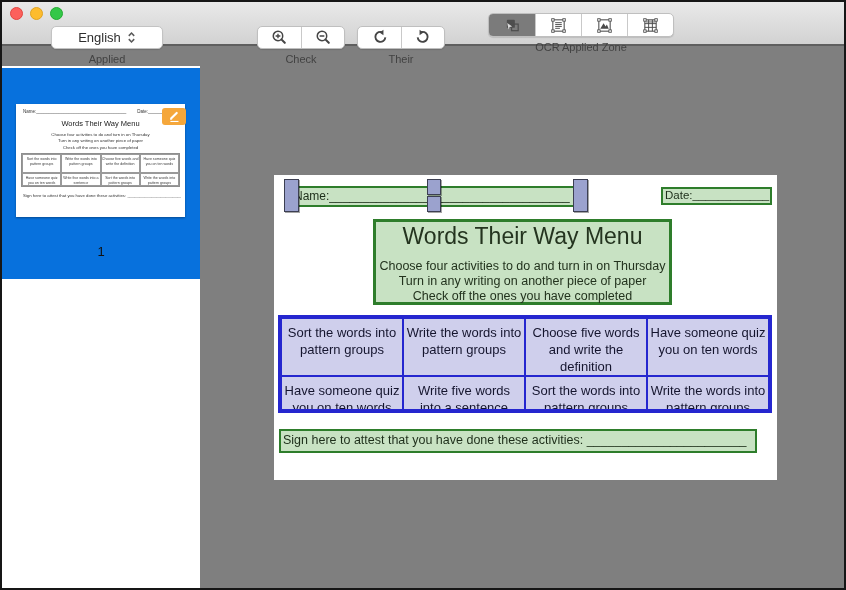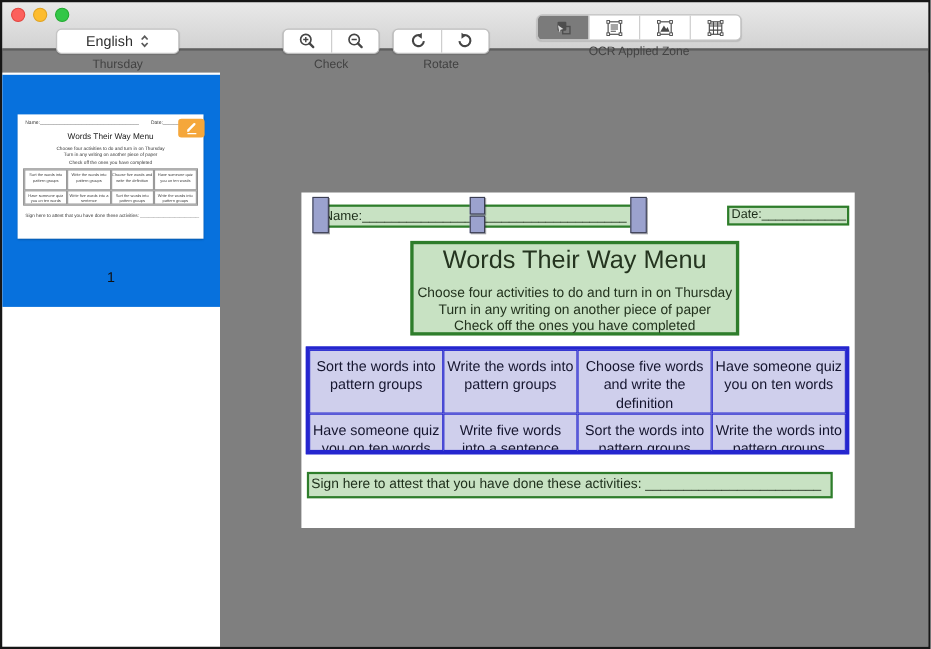--- a/index.html
+++ b/index.html
@@ -97,21 +97,21 @@
     <div class="tb-group" style="left:49px; top:24px;">
       <div class="popup-btn">
         <span class="val">English</span>
         <span>
           <svg width="9" height="15" viewBox="0 0 10 16">
               <path d="M2 6.2 L5 3 L8 6.2" fill="none" stroke="#5a5a5a" stroke-width="1.7"></path>
               <path d="M2 9.8 L5 13 L8 9.8" fill="none" stroke="#5a5a5a" stroke-width="1.7"></path>
             </svg>
         </span>
       </div>
-      <div class="tb-label">Thursday</div>
+      <div class="tb-label">Applied</div>
     </div>
 
     <div class="tb-group" style="left:255px; top:24px;">
       <div class="seg-ctl">
         <div class="seg seg-sm">
           <svg width="17" height="17" viewBox="0 0 18 18">
             <circle cx="7.4" cy="7.4" r="5" fill="none" stroke="#454545" stroke-width="1.6"></circle>
             <line x1="11" y1="11" x2="14.6" y2="14.6" stroke="#454545" stroke-width="2.2" stroke-linecap="round"></line>
             <line x1="4.9" y1="7.4" x2="9.9" y2="7.4" stroke="#454545" stroke-width="1.4"></line>
             <line x1="7.4" y1="4.9" x2="7.4" y2="9.9" stroke="#454545" stroke-width="1.4"></line>
@@ -138,21 +138,21 @@
         </div>
         <div class="seg seg-sm">
           <svg width="17" height="17" viewBox="0 0 18 18">
             <g transform="translate(18,0) scale(-1,1)">
               <path d="M12.3 3.6 A 5.3 5.3 0 1 0 15.2 8.9" fill="none" stroke="#454545" stroke-width="2"></path>
               <polygon points="13.2,0.8 13.2,6.6 9.0,3.7" fill="#454545"></polygon>
             </g>
           </svg>
         </div>
       </div>
-      <div class="tb-label">Rotate</div>
+      <div class="tb-label">Their</div>
     </div>
 
     <div class="tb-group" style="left:486px; top:11px;">
       <div class="seg-ctl" style="height:24px;">
         <div class="seg seg-md sel">
           <svg width="17" height="17" viewBox="0 0 18 18">
             <rect x="3" y="3" width="8.5" height="8.5" rx="1" fill="#4e4e4e"></rect>
             <rect x="8" y="7.5" width="7" height="7" fill="none" stroke="#4e4e4e" stroke-width="1.3"></rect>
             <polygon points="3.4,6.4 8.6,10 6,10.6 4.8,13.2" fill="#d9d9d9"></polygon>
           </svg>

